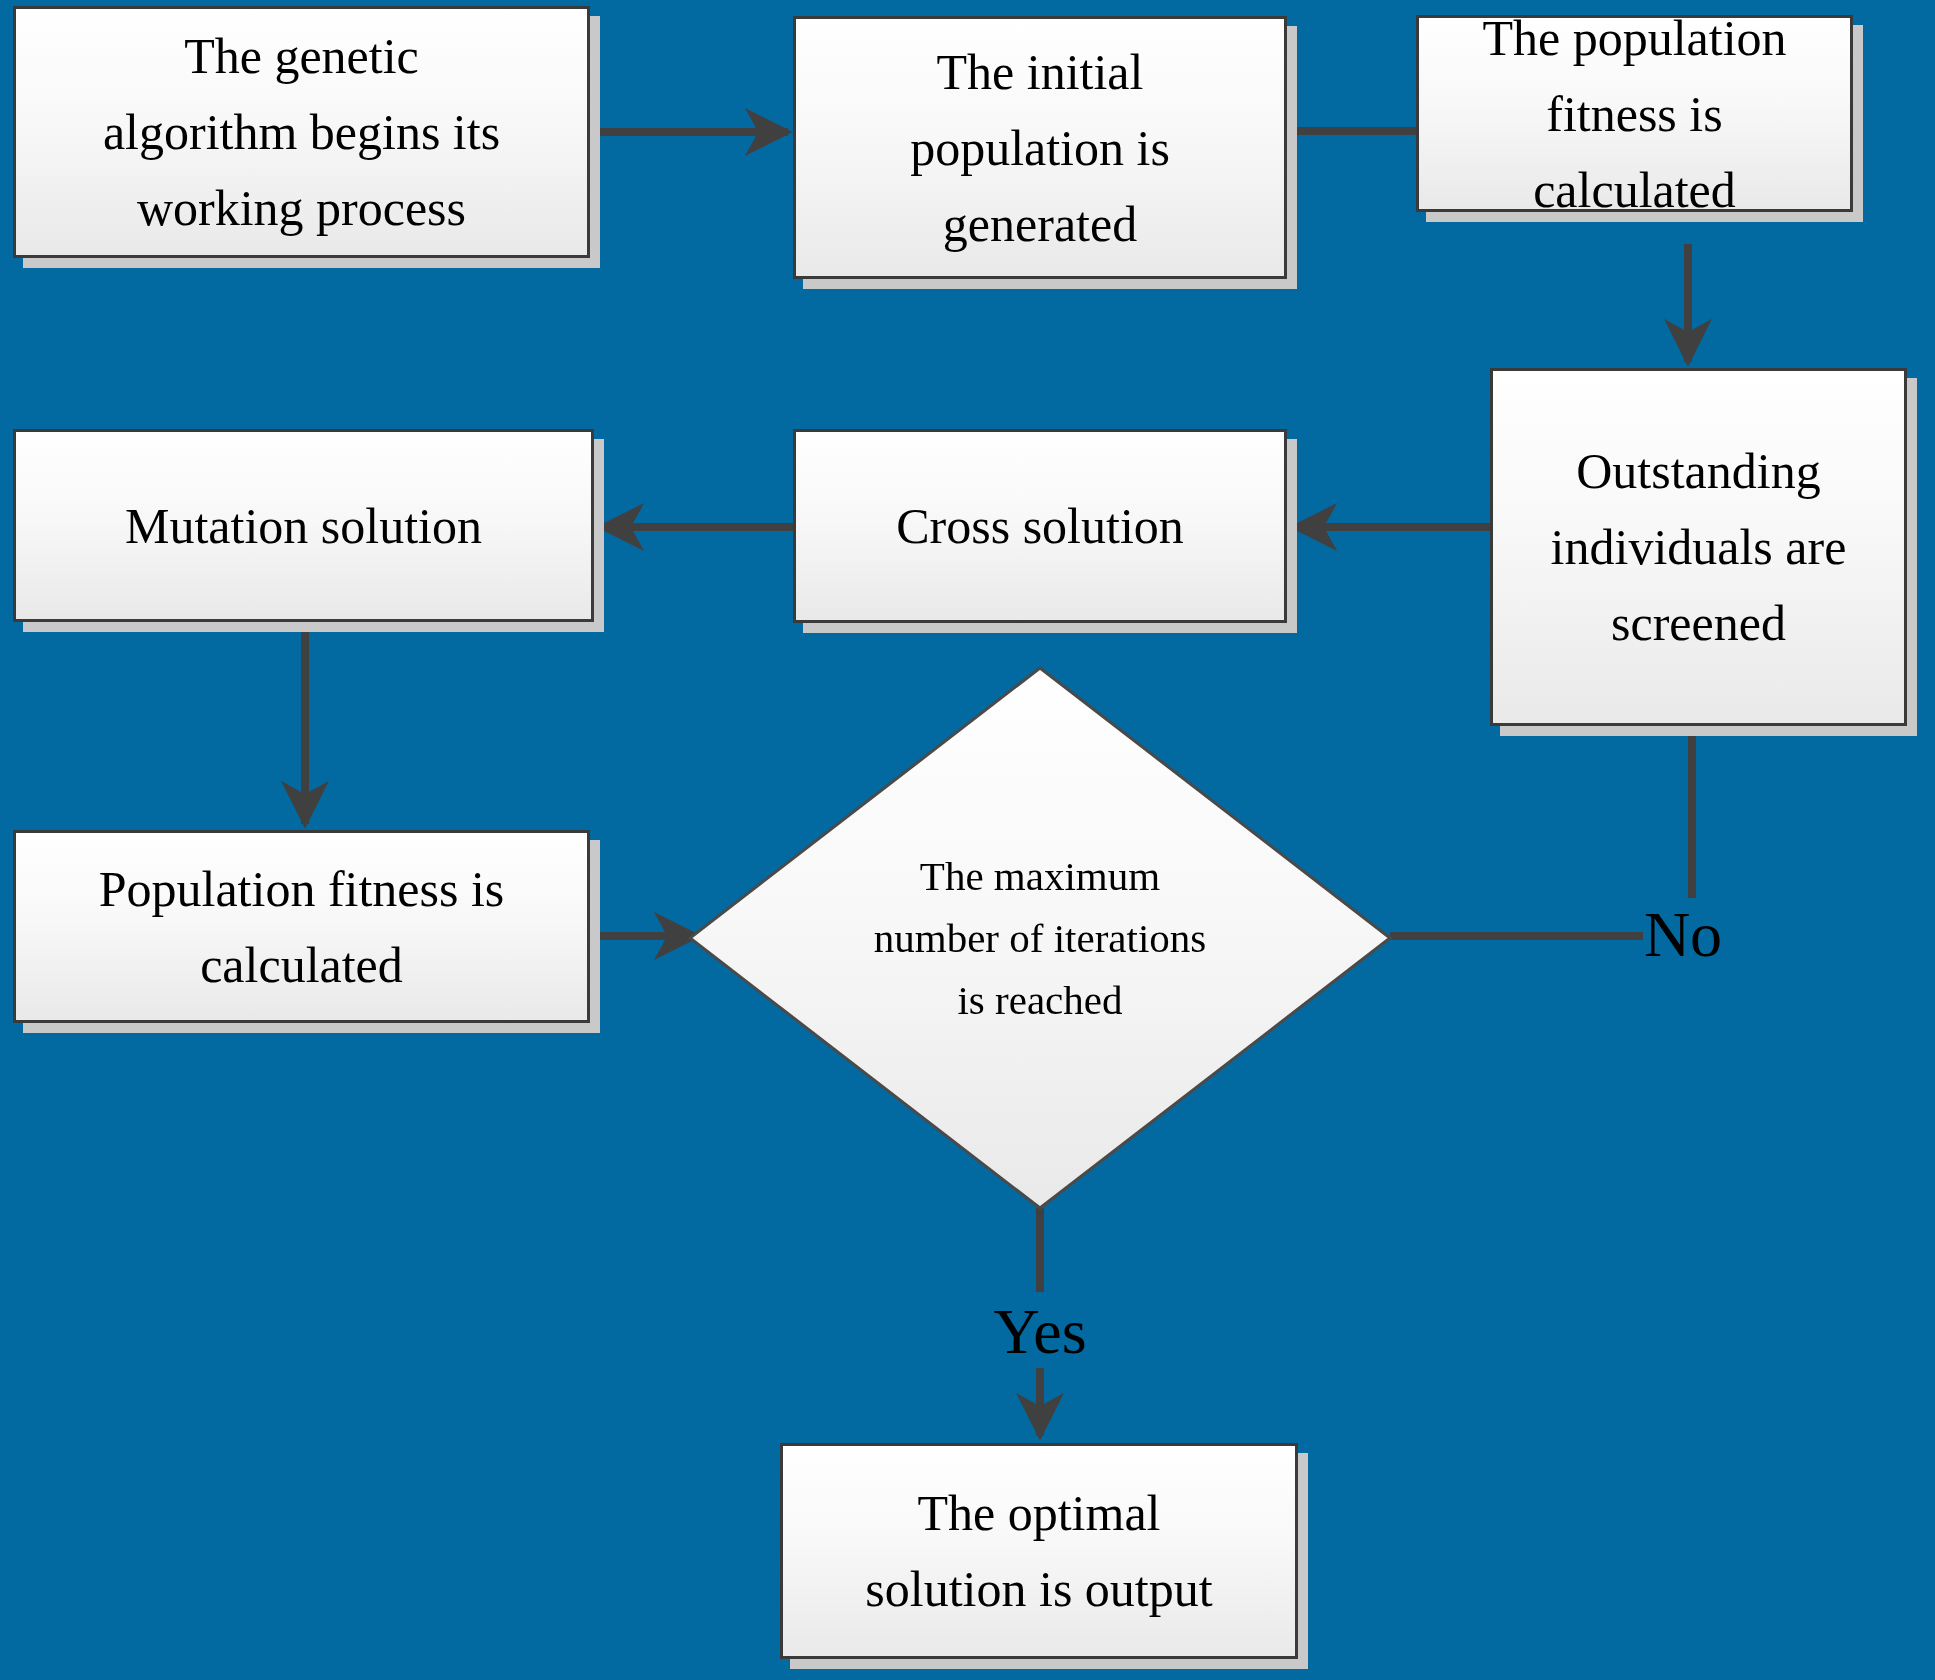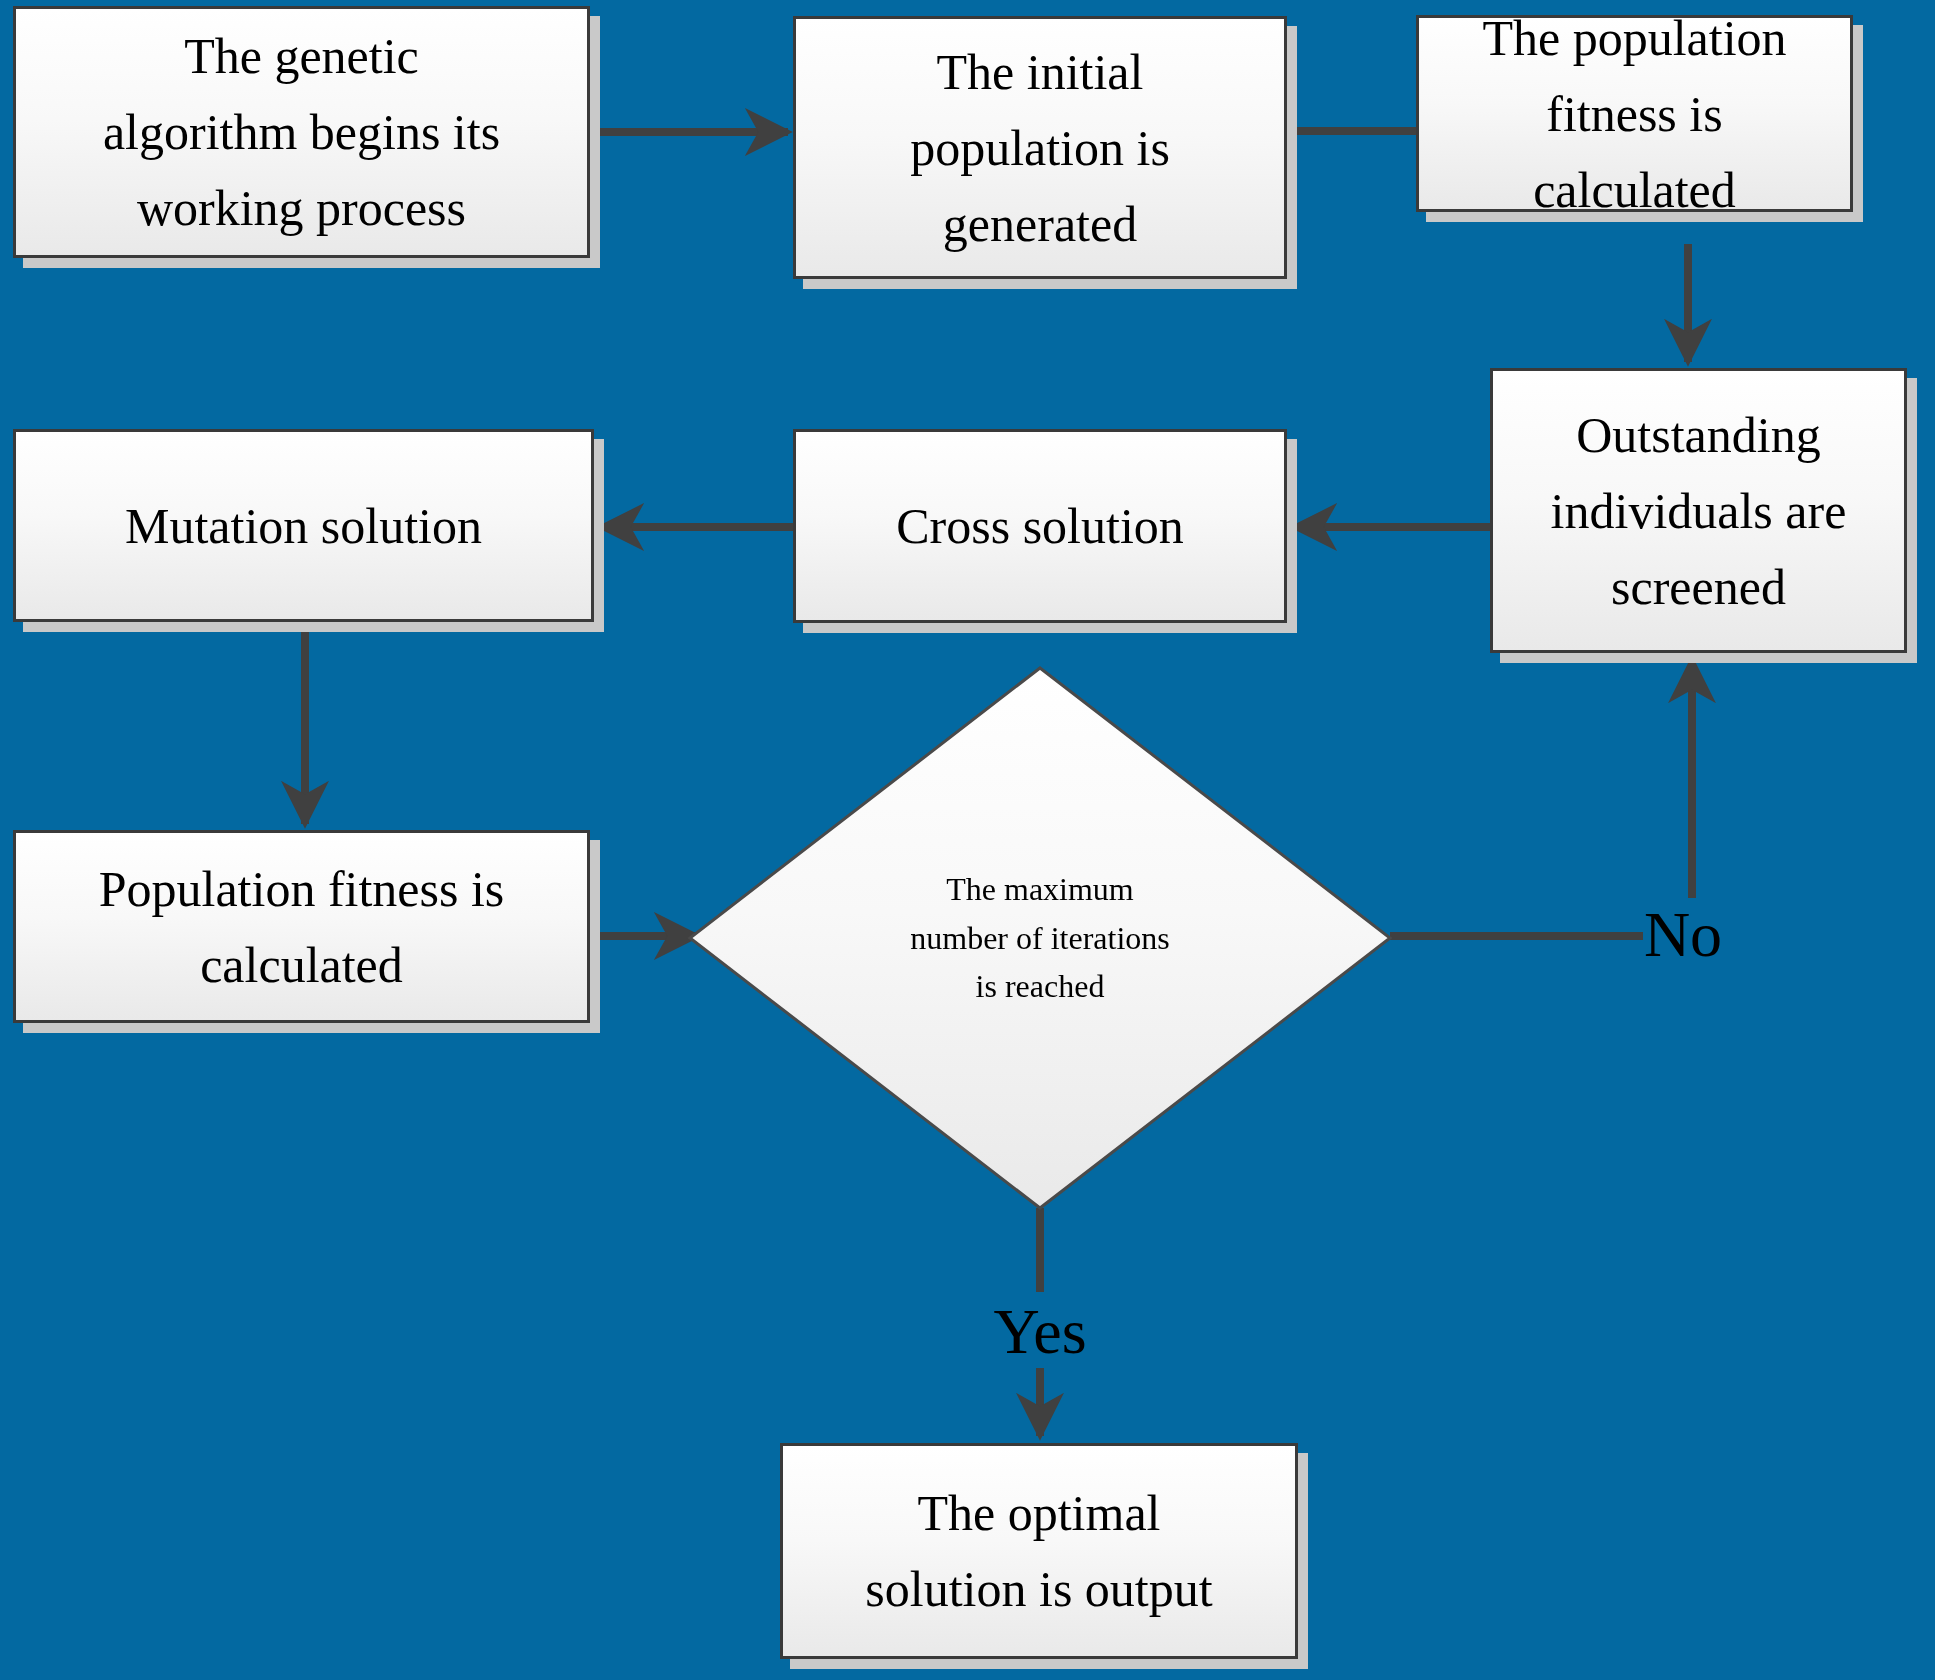--- a/index.html
+++ b/index.html
@@ -19,21 +19,21 @@
     background:linear-gradient(180deg,#ffffff 0%,#f8f8f8 45%,#e9e9e9 100%);
     box-shadow:10px 10px 0 #c9c9c9;
     display:flex;align-items:center;justify-content:center;
     text-align:center;
     font-size:50px;line-height:1.52;
   }
   .diamond-text{
     position:absolute;
     display:flex;align-items:center;justify-content:center;
     text-align:center;
-    font-size:32px;line-height:1.52;
+    font-size:41px;line-height:1.52;
   }
   .branch-label{
     position:absolute;
     font-size:64px;line-height:1;
     text-align:center;
   }
 </style>
 </head>
 <body>
 
@@ -73,21 +73,21 @@
   </div>
 
   <div class="node" style="left:793px;top:16px;width:494px;height:263px;">
     <span>The initial<br>population is<br>generated</span>
   </div>
 
   <div class="node" style="left:1416px;top:15px;width:437px;height:197px;">
     <span>The population<br>fitness is<br>calculated</span>
   </div>
 
-  <div class="node" style="left:1490px;top:368px;width:417px;height:285px;">
+  <div class="node" style="left:1490px;top:368px;width:417px;height:358px;">
     <span>Outstanding<br>individuals are<br>screened</span>
   </div>
 
   <div class="node" style="left:793px;top:429px;width:494px;height:194px;">
     <span>Cross solution</span>
   </div>
 
   <div class="node" style="left:13px;top:429px;width:581px;height:193px;">
     <span>Mutation solution</span>
   </div>

